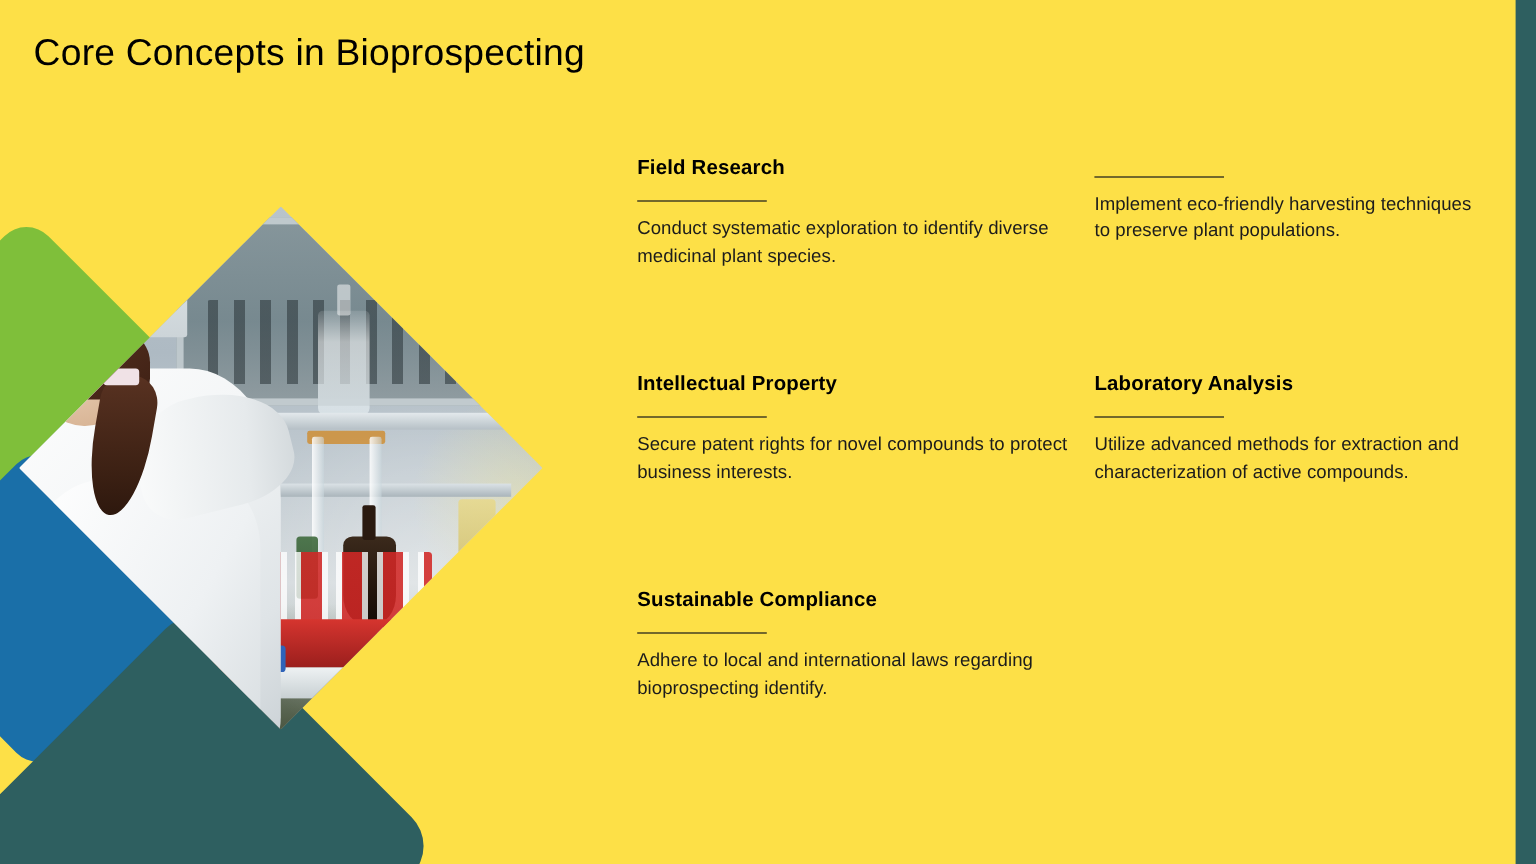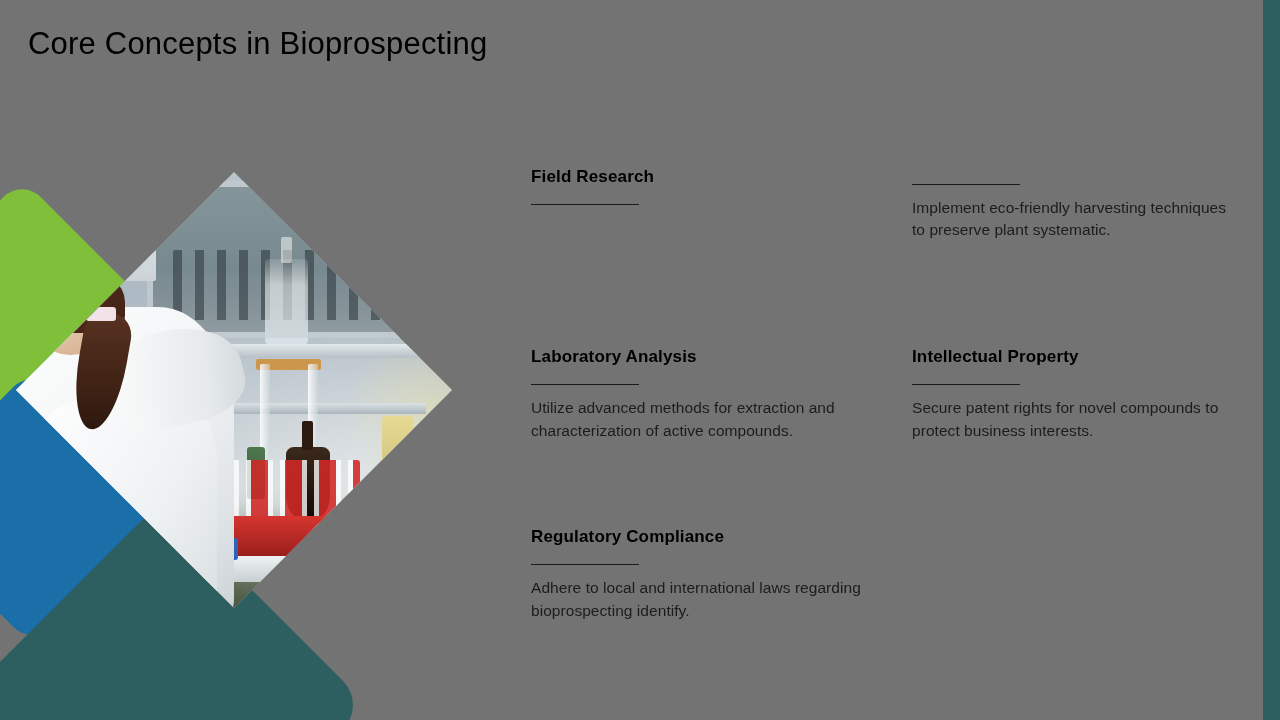--- a/index.html
+++ b/index.html
@@ -6,21 +6,21 @@
   * { margin:0; padding:0; box-sizing:border-box; }
   html, body {
     width:1280px; height:720px;
     background:#ffffff;
     font-family:"Liberation Sans", sans-serif;
     overflow:hidden;
   }
   .slide {
     position:relative;
     width:1280px; height:720px;
-    background:#737373;
+    background:#fde047;
     overflow:hidden;
   }
 
   
   .slide-title {
     position:absolute;
     left:28px; top:26px;
     font-size:31px;
     font-weight:400;
     letter-spacing:0.2px;
@@ -275,21 +275,20 @@
   }
 
   
   .content {
     position:absolute;
     left:531px; top:130px;
     width:730px;
     display:grid;
     grid-template-columns:381px 349px;
     grid-template-rows:180px 180px auto;
-    margin-top:37px;
   }
   .card { padding-right:18px; }
   .card-title {
     font-size:17px;
     font-weight:bold;
     color:#000000;
     letter-spacing:0.15px;
     line-height:1.2;
   }
   .card-rule {
@@ -347,40 +346,41 @@
       <div class="ph-tail"></div>
       <div class="ph-tie"></div>
     </div>
   </div>
 
   <div class="content">
 
     <div class="card">
       <div class="card-title">Field Research</div>
       <div class="card-rule"></div>
-    </div>
-
-
-    <div class="card">
-      <div class="card-rule"></div>
-      <div class="card-body">Implement eco-friendly harvesting techniques to preserve plant systematic.</div>
+      <div class="card-body">Conduct systematic exploration to identify diverse medicinal plant species.</div>
+    </div>
+
+
+    <div class="card">
+      <div class="card-rule"></div>
+      <div class="card-body">Implement eco-friendly harvesting techniques to preserve plant populations.</div>
+    </div>
+
+    <div class="card">
+      <div class="card-title">Intellectual Property</div>
+      <div class="card-rule"></div>
+      <div class="card-body">Secure patent rights for novel compounds to protect business interests.</div>
     </div>
 
     <div class="card">
       <div class="card-title">Laboratory Analysis</div>
       <div class="card-rule"></div>
       <div class="card-body">Utilize advanced methods for extraction and characterization of active compounds.</div>
     </div>
 
     <div class="card">
-      <div class="card-title">Intellectual Property</div>
-      <div class="card-rule"></div>
-      <div class="card-body">Secure patent rights for novel compounds to protect business interests.</div>
-    </div>
-
-    <div class="card">
-      <div class="card-title">Regulatory Compliance</div>
+      <div class="card-title">Sustainable Compliance</div>
       <div class="card-rule"></div>
       <div class="card-body">Adhere to local and international laws regarding bioprospecting identify.</div>
     </div>
 
   </div>
 </div>
 
 </body></html>

